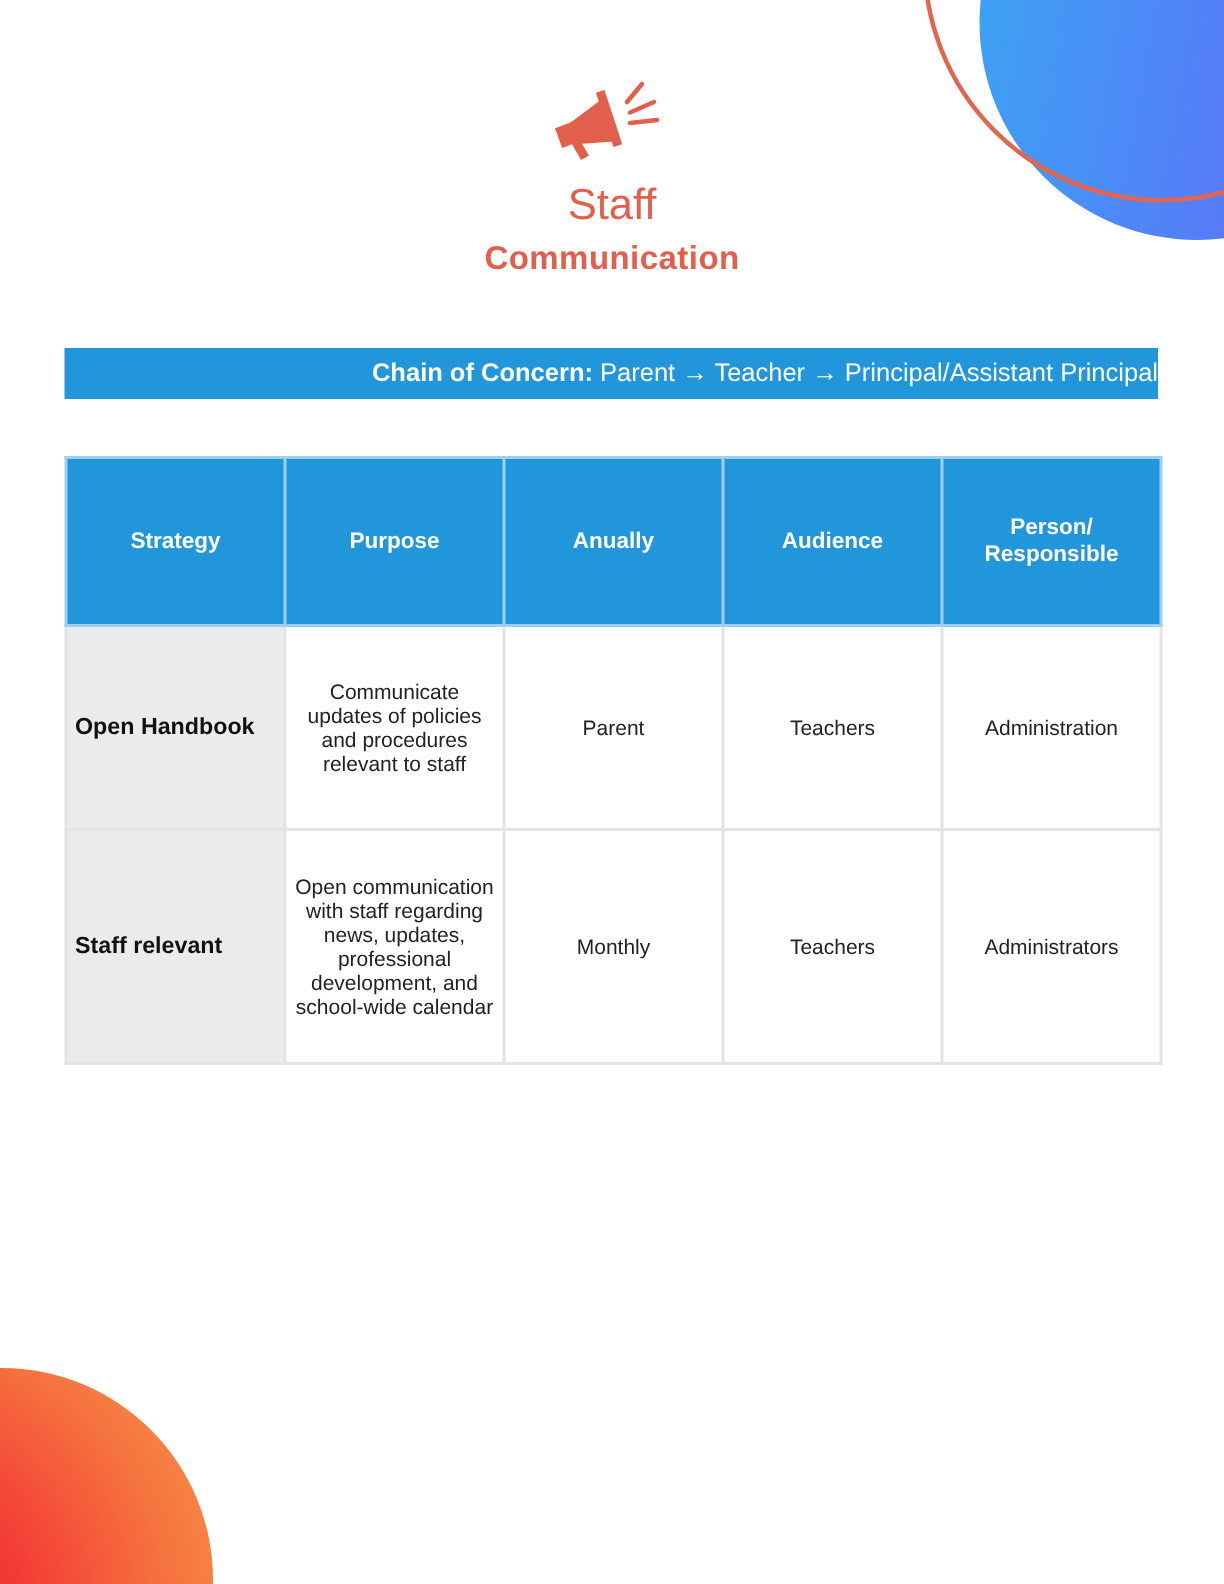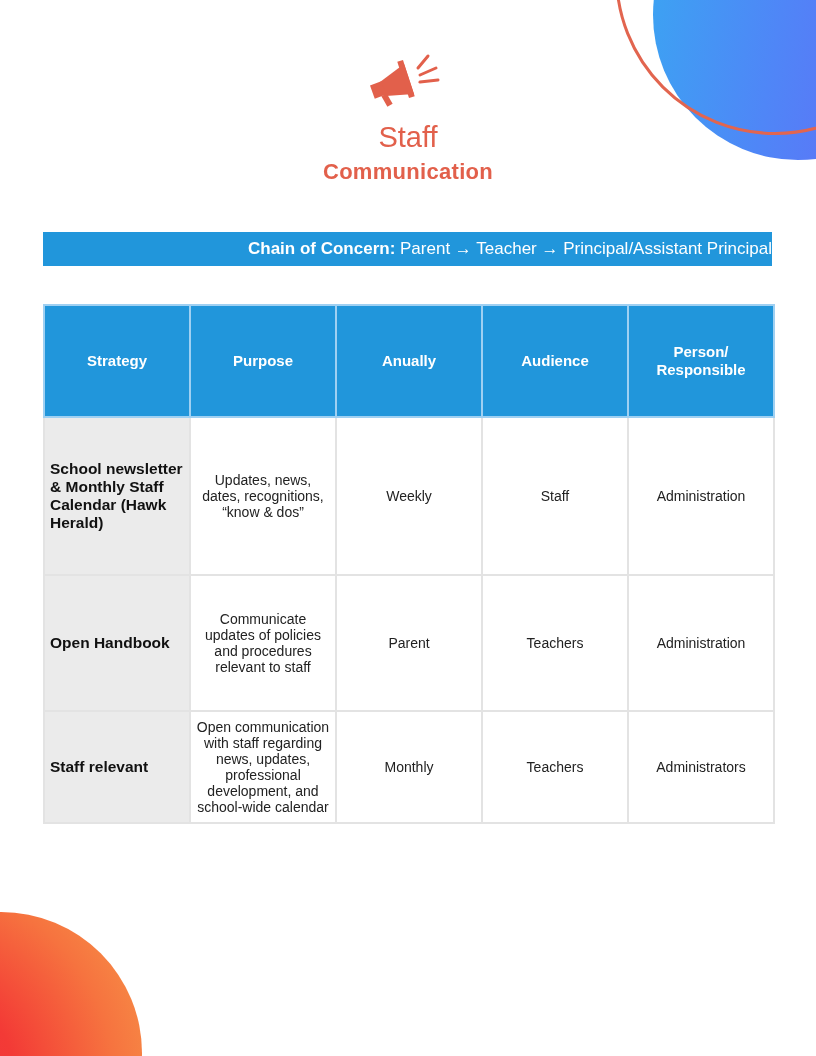--- a/index.html
+++ b/index.html
@@ -48,21 +48,21 @@
       background: #2196db; color: #fff; font-size: 15px; font-weight: 700; height: 112px;
       border-color: #9fd0f2; line-height: 18px;
     }
     table.main td { font-size: 14px; color: #222; line-height: 16px; background: #fff; }
     table.main td.strategy {
       background: #ebebeb; text-align: left; font-weight: 700; font-size: 15.5px;
       color: #111; padding-left: 5px; line-height: 18px;
     }
     tr.r1 td { height: 158px; }
     tr.r2 td { height: 136px; }
-    tr.r3 td { height: 112px; }
+    tr.r3 td { height: 156px; }
   </style>
 </head>
 <body>
 
 <div class="deco-tr-circle"></div>
 <div class="deco-tr-ring"></div>
 <div class="deco-bl-circle"></div>
 
 <div class="header">
   <svg class="megaphone" viewBox="0 0 76 62">
@@ -98,27 +98,20 @@
   <thead>
     <tr>
       <th>Strategy</th>
       <th>Purpose</th>
       <th>Anually</th>
       <th>Audience</th>
       <th>Person/ Responsible</th>
     </tr>
   </thead>
   <tbody>
-    <tr class="r1">
-      <td class="strategy">School newsletter &amp; Monthly Staff Calendar (Hawk Herald)</td>
-      <td>Updates, news, dates, recognitions, “know &amp; dos”</td>
-      <td>Weekly</td>
-      <td>Staff</td>
-      <td>Administration</td>
-    </tr>
     <tr class="r2">
       <td class="strategy">Open Handbook</td>
       <td>Communicate updates of policies and procedures relevant to staff</td>
       <td>Parent</td>
       <td>Teachers</td>
       <td>Administration</td>
     </tr>
     <tr class="r3">
       <td class="strategy">Staff relevant</td>
       <td>Open communication with staff regarding news, updates, professional development, and school-wide calendar</td>

